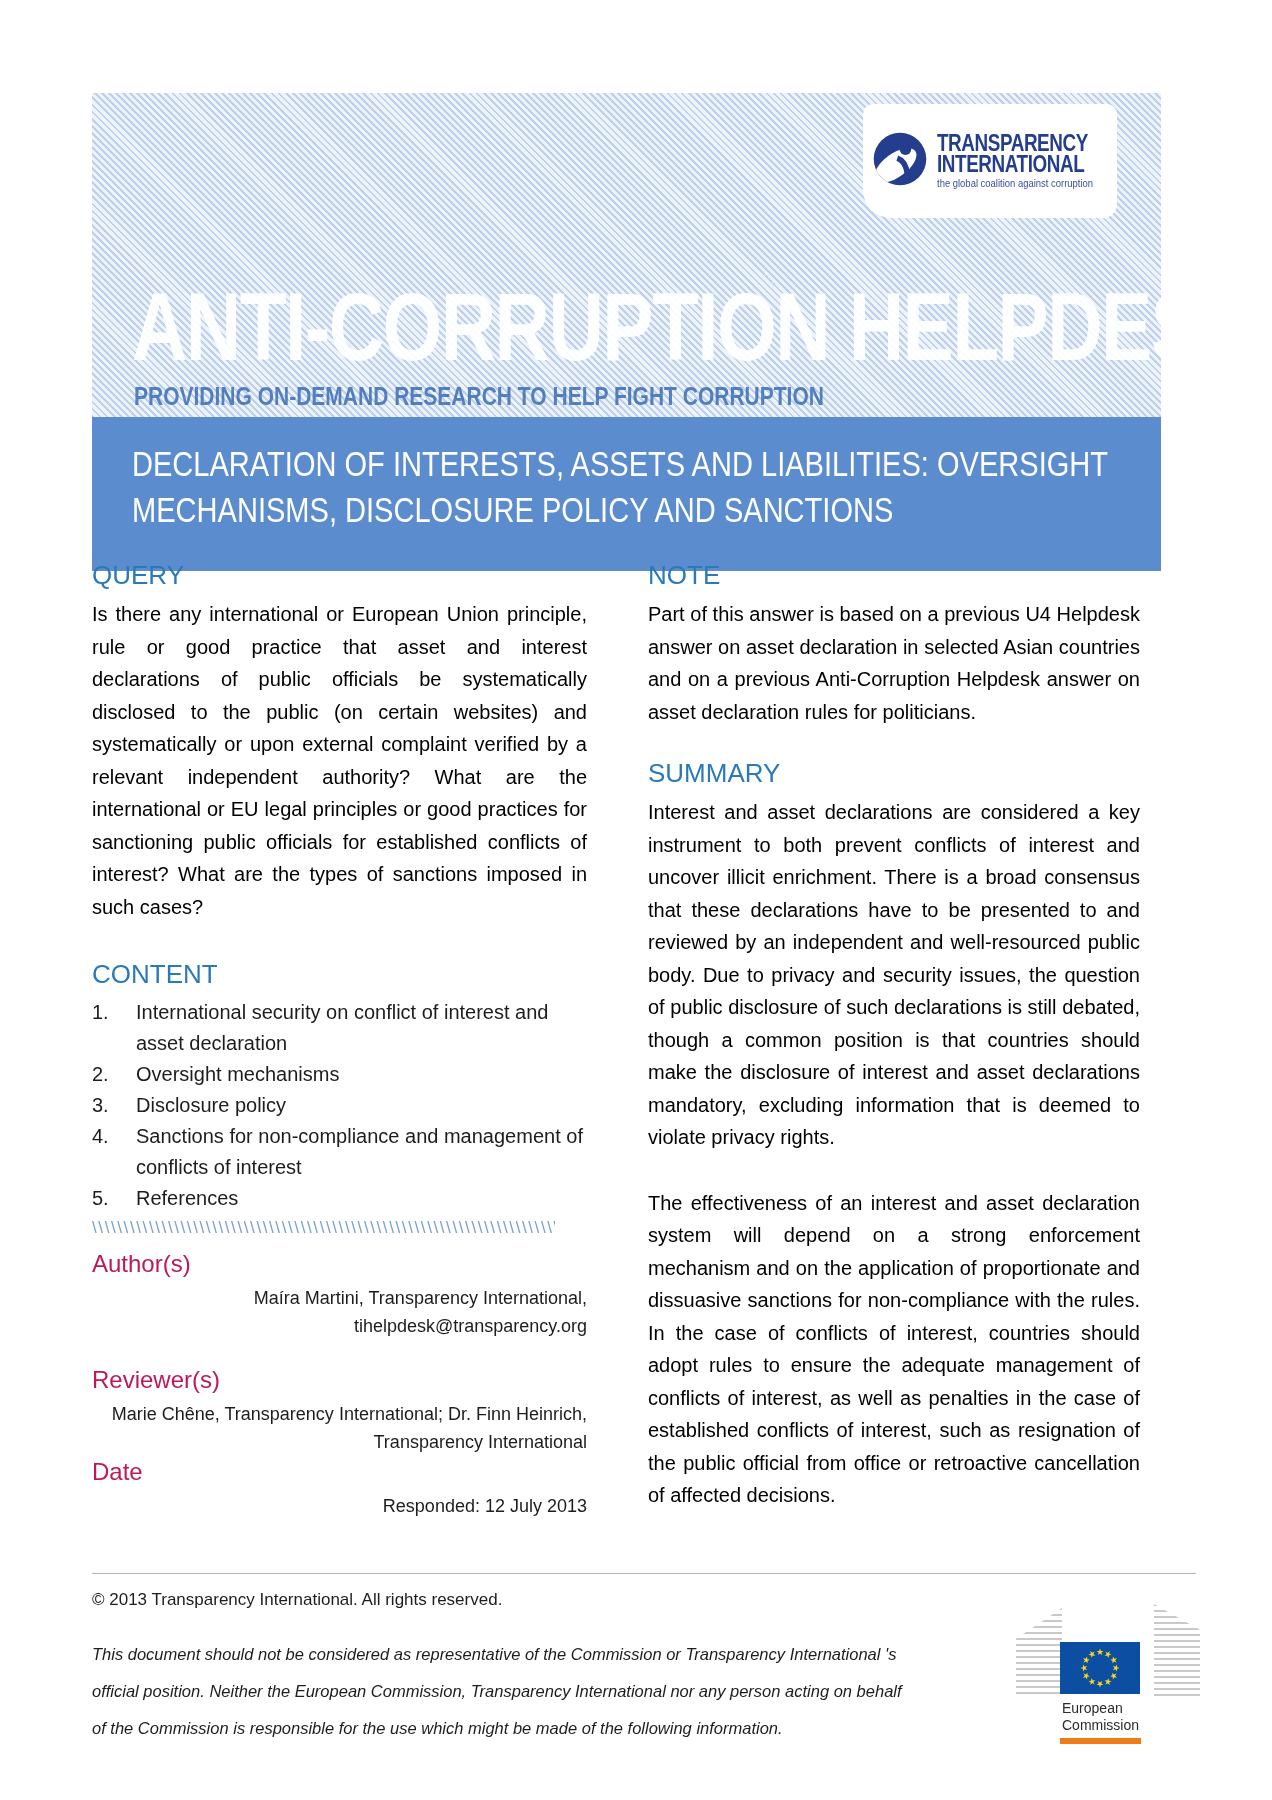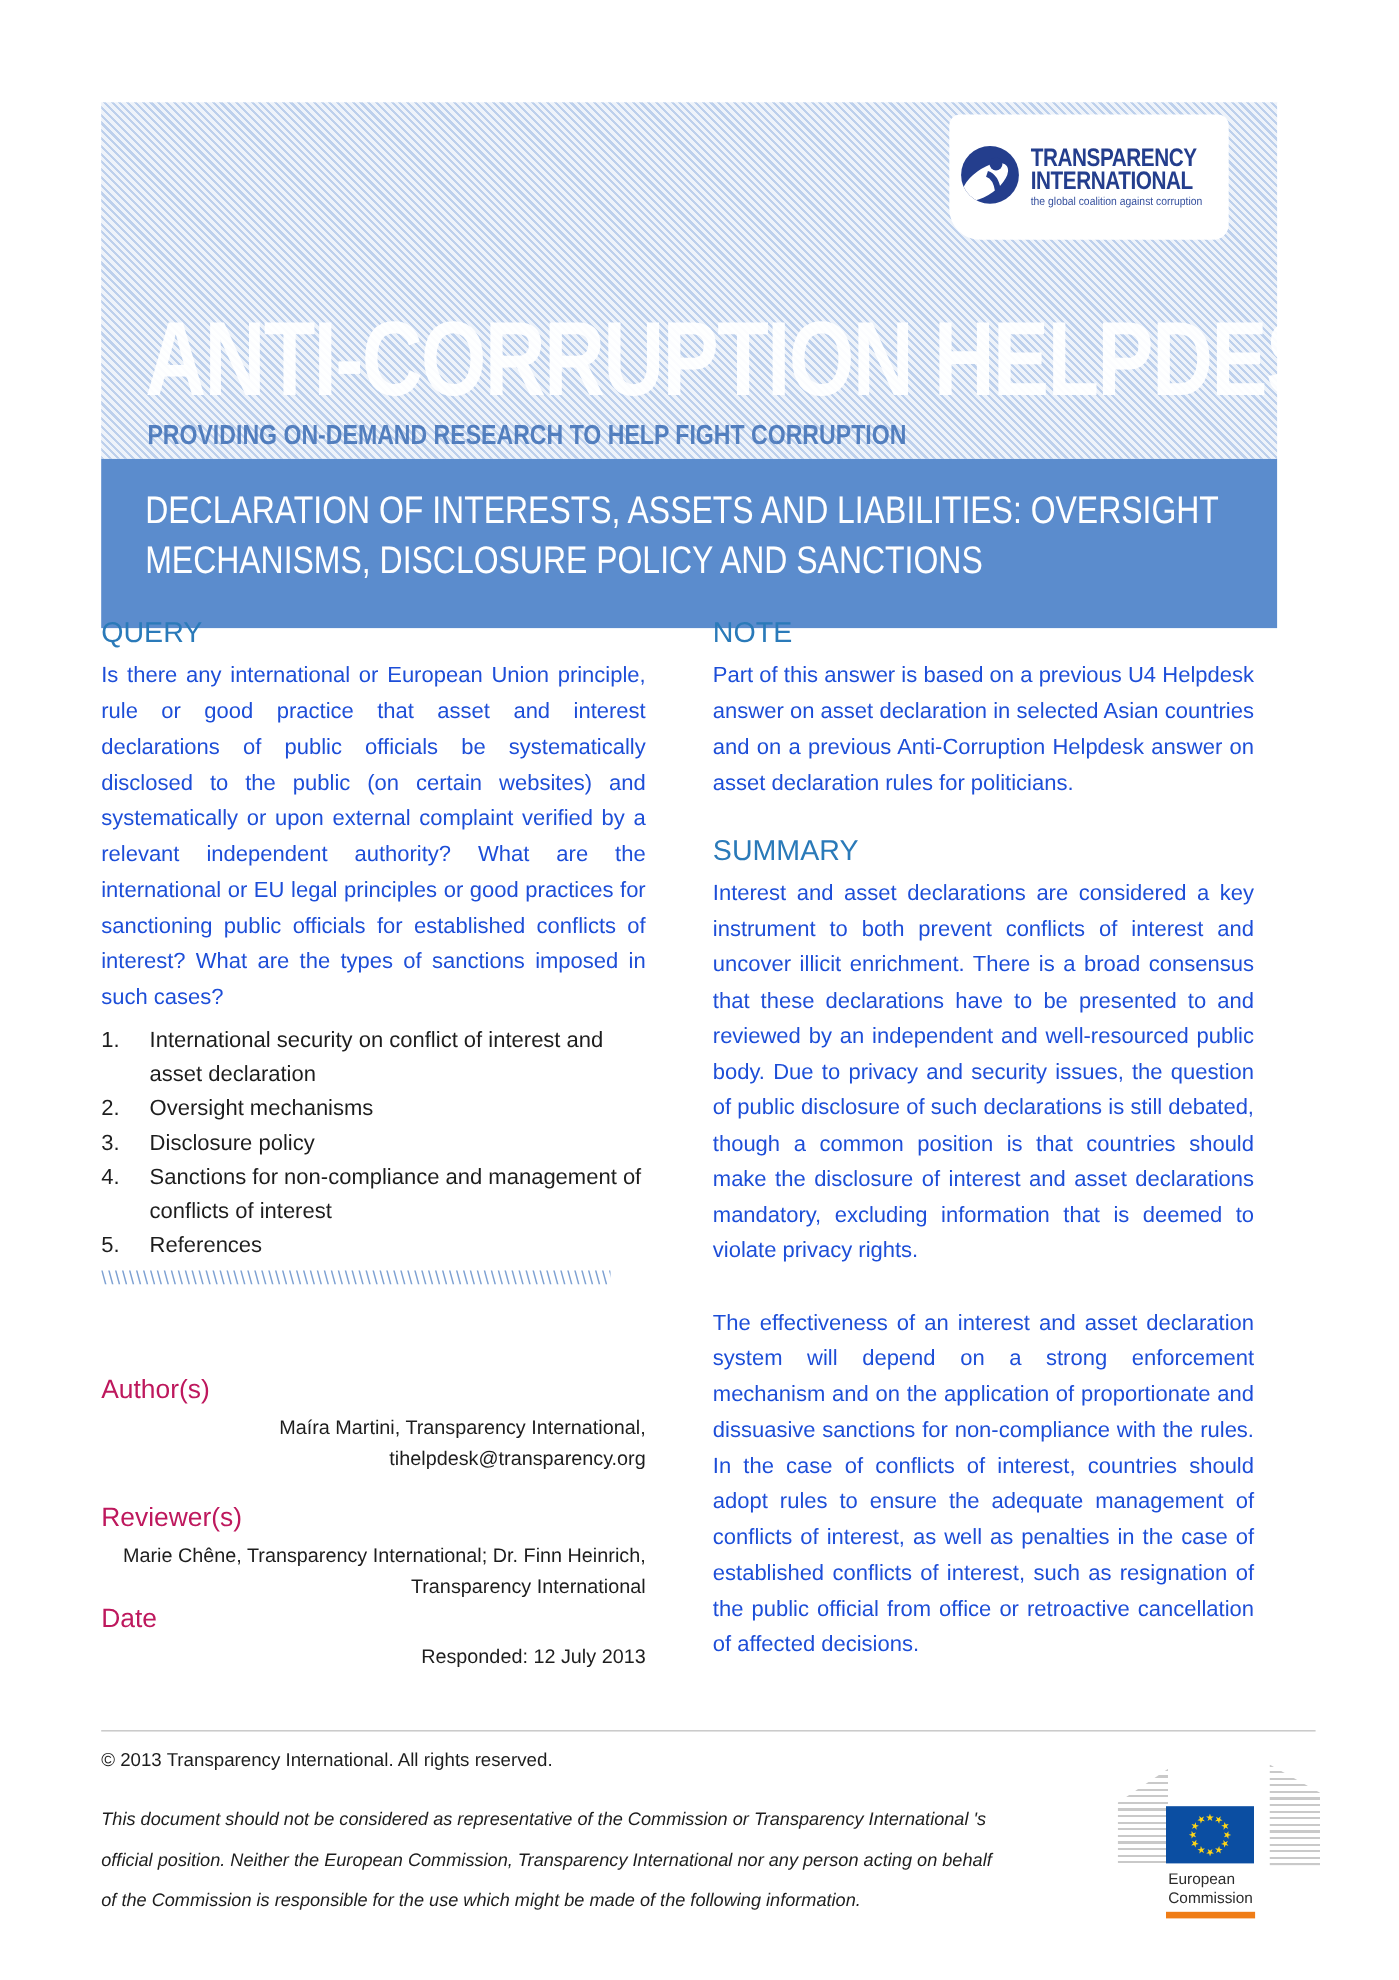--- a/index.html
+++ b/index.html
@@ -28,21 +28,21 @@
   .title-bar{height:154px;background:#5b8ccd;box-sizing:border-box;padding:24px 0 0 40px;}
   .title-bar-text{width:1190px;font-size:35px;line-height:46px;color:#ffffff;
       transform:scaleX(0.83);transform-origin:left top;}
 
   
   .col{position:absolute;top:560px;}
   .col-left{left:92px;width:495px;}
   .col-right{left:648px;width:492px;}
   .h1{font-size:26px;line-height:30px;color:#2a7ab9;font-weight:400;margin:0;}
   .h1.space{margin-top:30px;}
-  .body-p{font-size:20px;line-height:32.5px;margin:8px 0 0;text-align:justify;color:#1d4ed8;}
+  .body-p{font-size:20px;line-height:32.5px;margin:8px 0 0;text-align:justify;color:#000000;}
   .content-list{margin-top:8px;}
   .li-row{display:flex;font-size:20px;line-height:31px;color:#1d1d1d;}
   .li-num{width:44px;flex:none;}
   .li-text{flex:1;}
   .slash-divider{margin-top:4px;width:463px;overflow:hidden;white-space:nowrap;
       font-size:17px;letter-spacing:1.6px;color:#7da0d2;}
 
   
   .meta{position:absolute;left:92px;width:495px;}
   .meta-h{font-size:24px;line-height:28px;color:#be185d;font-weight:400;}
@@ -121,20 +121,21 @@
 
     <div class="title-bar">
       <div class="title-bar-text">DECLARATION OF INTERESTS, ASSETS AND LIABILITIES: OVERSIGHT MECHANISMS, DISCLOSURE POLICY AND SANCTIONS</div>
     </div>
   </div>
 
   <div class="col col-left">
     <div class="h1">QUERY</div>
     <p class="body-p">Is there any international or European Union principle, rule or good practice that asset and interest declarations of public officials be systematically disclosed to the public (on certain websites) and systematically or upon external complaint verified by a relevant independent authority? What are the international or EU legal principles or good practices for sanctioning public officials for established conflicts of interest? What are the types of sanctions imposed in such cases?</p>
 
+    <div class="h1" style="margin-top:36px;">CONTENT</div>
     <div class="content-list">
       <div class="li-row">
         <span class="li-num">1.</span>
         <span class="li-text">International security on conflict of interest and asset declaration</span>
       </div>
       <div class="li-row">
         <span class="li-num">2.</span>
         <span class="li-text">Oversight mechanisms</span>
       </div>
       <div class="li-row">

